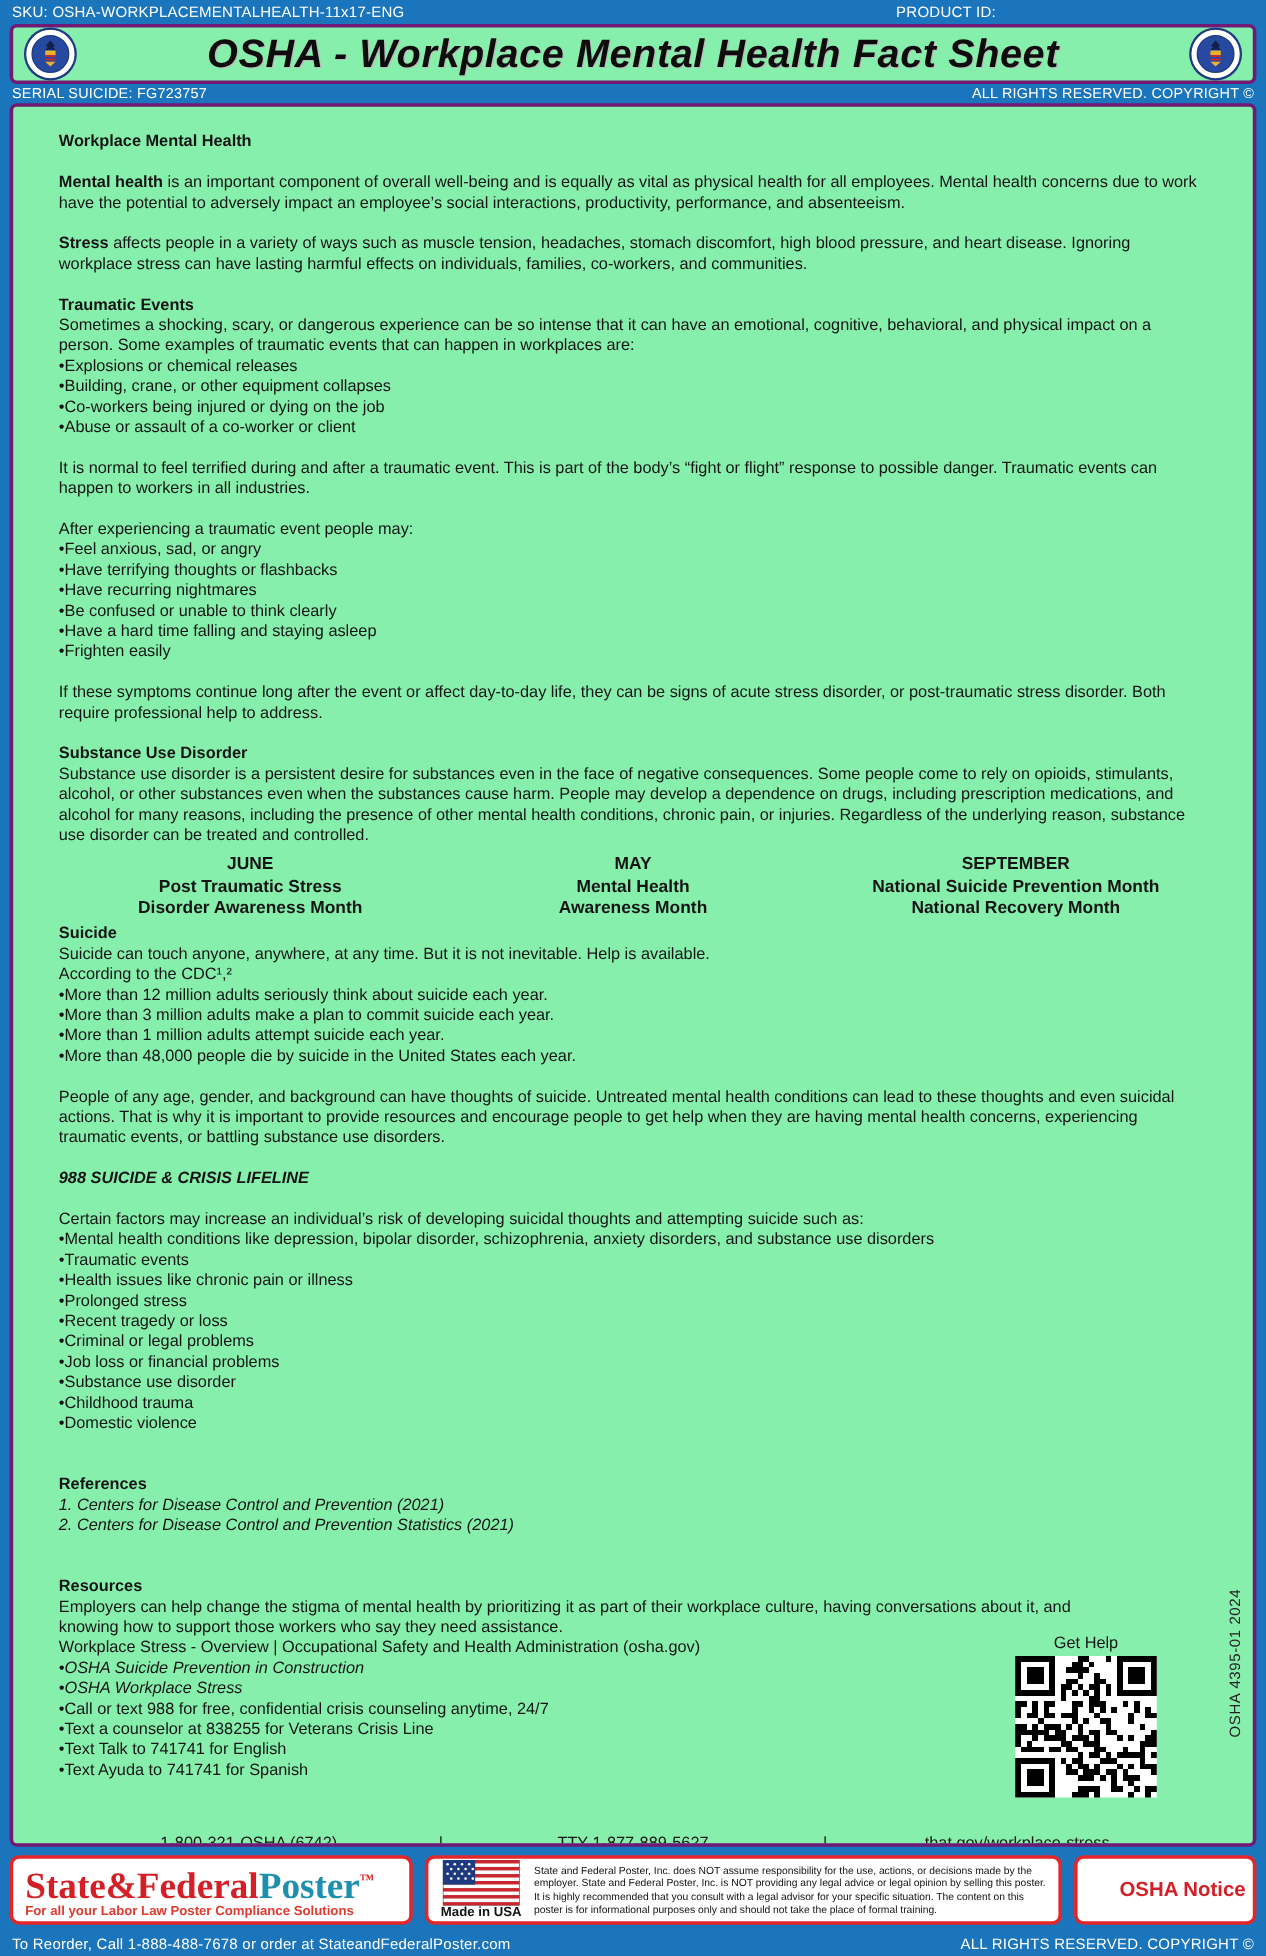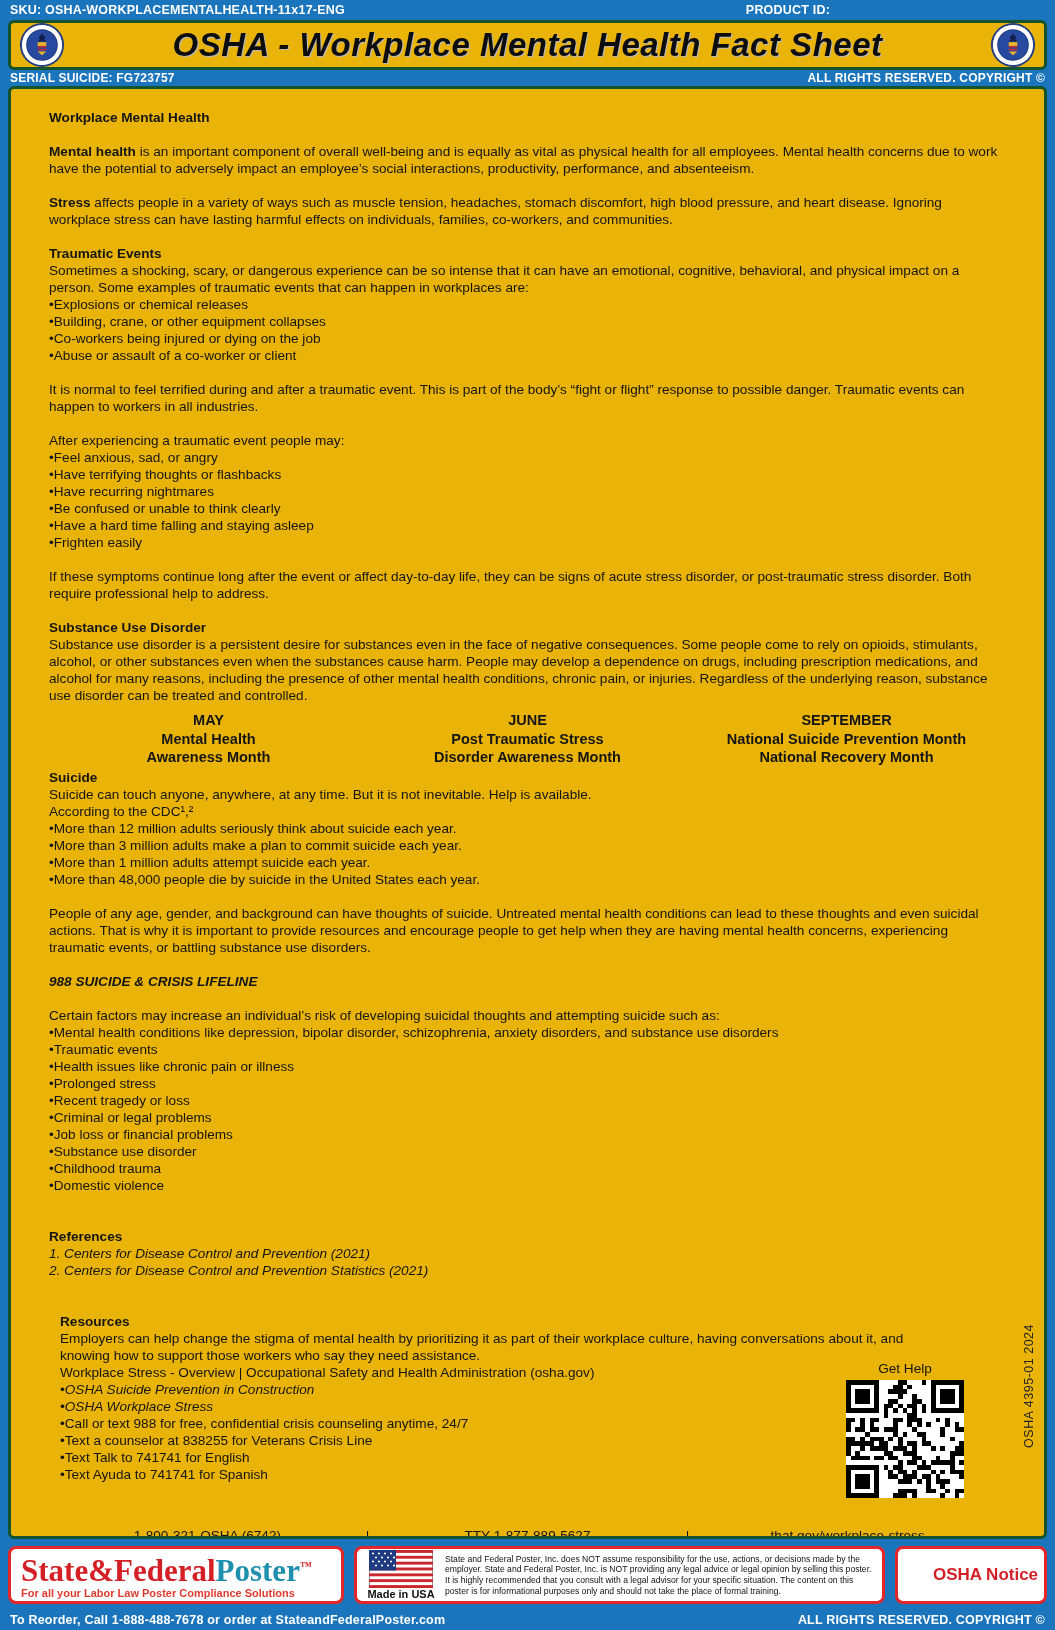--- a/index.html
+++ b/index.html
@@ -6,26 +6,26 @@
   html,body { width:1055px; height:1630px; }
   body {
     background:#1b75bc;
     font-family:"Liberation Sans", sans-serif;
     color:#111;
     overflow:hidden;
     position:relative;
   }
   .bar {
     display:flex; justify-content:space-between; align-items:center;
-    color:#fff; font-weight:bold; font-size:12.5px;
+    color:#fff; font-weight:normal; font-size:12.5px;
     padding:2px 10px; height:20px; letter-spacing:0.2px;
   }
   .bar .right-offset { margin-right:215px; }
   .whitebox {
-    background:#eab308; border:3px solid #14532d; border-radius:6px;
+    background:#86efac; border:3px solid #701a75; border-radius:6px;
     margin:0 8px;
   }
   
   .header-box {
     height:50px; display:flex; align-items:center; justify-content:space-between;
     padding:2px 8px;
   }
   .poster-title {
     flex:1; text-align:center;
     font-size:33px; font-weight:bold; font-style:italic;
@@ -42,21 +42,21 @@
   }
   .h { font-weight:bold; }
   .sp { margin-top:17px; }
   .b { font-weight:bold; }
   ul.blist { list-style:none; }
   ul.blist li::before { content:"\2022 "; }
   .months { display:flex; margin:7px 0 2px 0; }
   .months .col { flex:1 1 0; text-align:center; font-weight:bold; font-size:14.5px; line-height:18.5px; }
   .ital { font-style:italic; }
   .lifeline-h { font-weight:bold; font-style:italic; }
-  .resources { position:relative;margin-left:11px; }
+  .resources { position:relative; }
   .qr-wrap { position:absolute; top:47px; right:36px; width:130px; text-align:center; }
   .qr-wrap .get-help { font-size:13.6px; margin-bottom:3px; }
   .doc-num {
     position:absolute; right:6px; bottom:88px;
     writing-mode:vertical-rl; transform:rotate(180deg);
     font-size:12.5px; color:#222; letter-spacing:0.5px;
   }
   .contact-row {
     display:flex; align-items:center; margin-top:44px; font-size:13.6px;
   }
@@ -148,28 +148,28 @@
     <li>Frighten easily</li>
   </ul>
 
   <p class="sp">If these symptoms continue long after the event or affect day-to-day life, they can be signs of acute stress disorder, or post-traumatic stress disorder. Both require professional help to address.</p>
 
   <div class="sp h">Substance Use Disorder</div>
   <div>Substance use disorder is a persistent desire for substances even in the face of negative consequences. Some people come to rely on opioids, stimulants, alcohol, or other substances even when the substances cause harm. People may develop a dependence on drugs, including prescription medications, and alcohol for many reasons, including the presence of other mental health conditions, chronic pain, or injuries. Regardless of the underlying reason, substance use disorder can be treated and controlled.</div>
 
   <div class="months">
     <div class="col">
+      <div>JUNE</div>
+      <div>Post Traumatic Stress</div>
+      <div>Disorder Awareness Month</div>
+    </div>
+    <div class="col">
       <div>MAY</div>
       <div>Mental Health</div>
       <div>Awareness Month</div>
-    </div>
-    <div class="col">
-      <div>JUNE</div>
-      <div>Post Traumatic Stress</div>
-      <div>Disorder Awareness Month</div>
     </div>
     <div class="col">
       <div>SEPTEMBER</div>
       <div>National Suicide Prevention Month</div>
       <div>National Recovery Month</div>
     </div>
   </div>
 
   <div class="h">Suicide</div>
   <div>Suicide can touch anyone, anywhere, at any time. But it is not inevitable. Help is available.</div>

